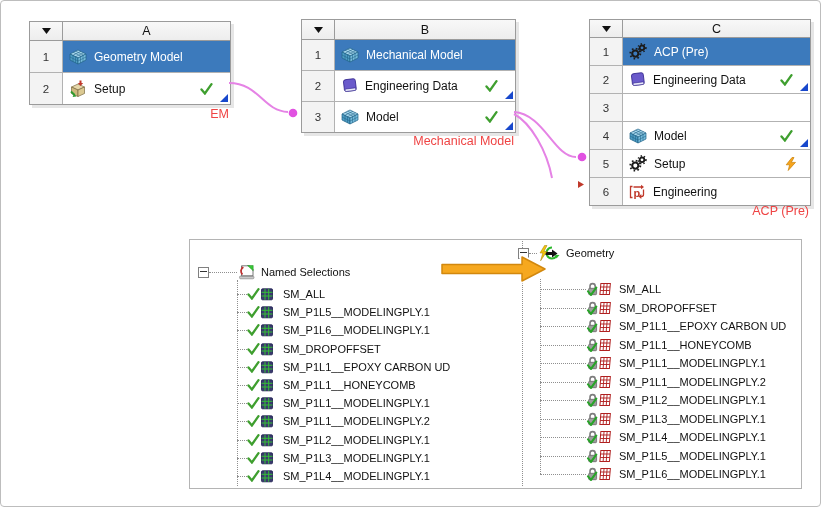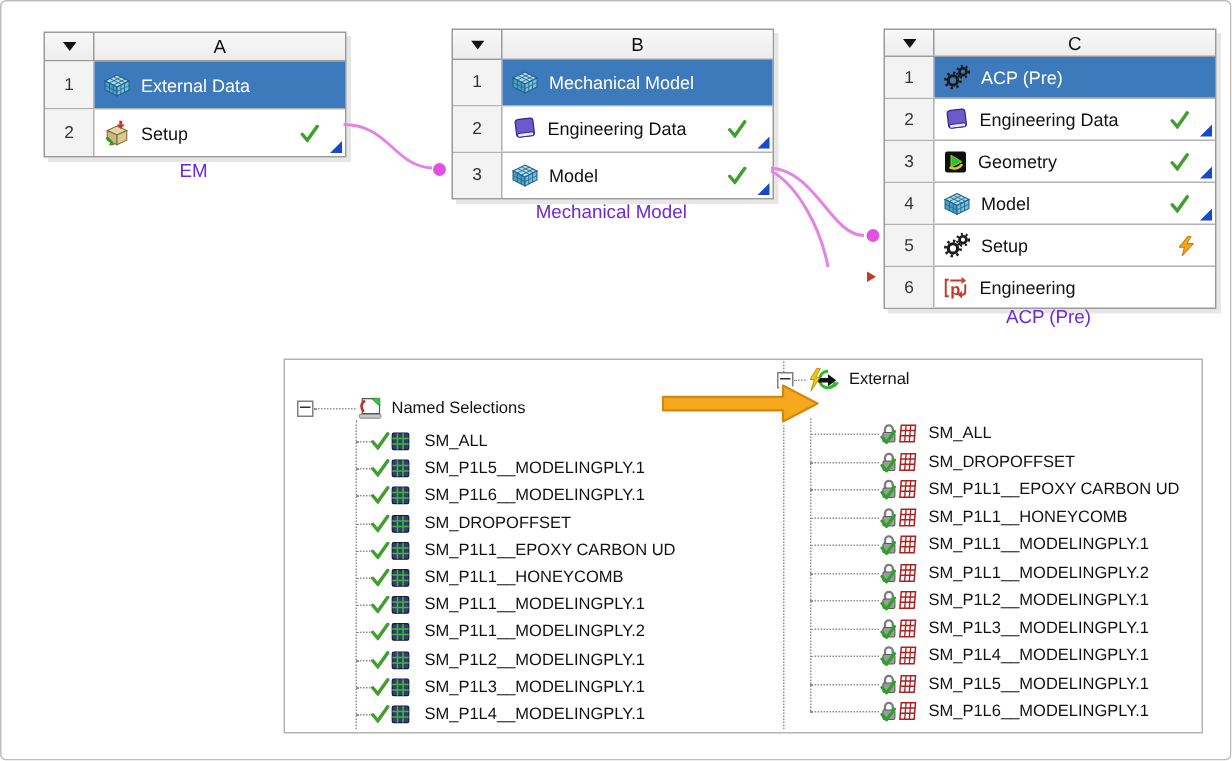--- a/index.html
+++ b/index.html
@@ -15,21 +15,21 @@
   .cell-num{width:32px;flex:none;background:#f3f3f3;border-right:1px solid #b2b2b2;
             display:flex;align-items:center;justify-content:center;font-size:11.5px;color:#333;}
   .cell-content{flex:1;display:flex;align-items:center;gap:7px;padding:0 4px 0 6px;
                 position:relative;font-size:12px;color:#111;min-width:0;}
   .cell-content.selected{background:#3c7abc;color:#fff;}
   .row-label{white-space:nowrap;overflow:hidden;}
   .status-wrap{margin-left:auto;display:flex;align-items:center;margin-right:13px;}
   .status-wrap.only-bolt{margin-right:9px;}
   .corner{position:absolute;right:2px;bottom:2px;width:0;height:0;
           border-bottom:8px solid #1848cc;border-left:8px solid transparent;}
-  .sys-caption{position:absolute;text-align:center;font-size:12.5px;color:#6d28d9;}
+  .sys-caption{position:absolute;text-align:right;font-size:12.5px;color:#ef4444;}
   .tico{flex:none;display:flex;align-items:center;}
   
   .panel{position:absolute;left:188px;top:238px;width:613px;height:250px;background:#fff;
          border:1px solid #b4b4b4;box-sizing:border-box;}
   .vline{position:absolute;width:0;border-left:1px dotted #8f8f8f;}
   .trow{position:absolute;height:18px;display:flex;align-items:center;font-size:11px;color:#111;white-space:nowrap;}
   .stub{height:0;border-top:1px dotted #8f8f8f;flex:none;}
   .expander{width:9px;height:9px;flex:none;border:1px solid #808080;background:#fff;position:relative;box-sizing:content-box;}
   .expander::after{content:"";position:absolute;left:1px;right:1px;top:3px;border-top:1px solid #333;}
   .overlay{position:absolute;left:0;top:0;z-index:40;pointer-events:none;}
@@ -54,21 +54,21 @@
           <div class="cell-num">1</div>
           <div class="cell-content selected">
             <span class="tico">
               <svg width="18" height="16" viewBox="0 0 18 16">
                 <polygon points="9,1 17,5 9,9 1,5" fill="#a8d8ee" stroke="#1f6286" stroke-width=".7"></polygon>
                 <polygon points="1,5 9,9 9,15 1,11" fill="#4e9dc4" stroke="#1f6286" stroke-width=".7"></polygon>
                 <polygon points="17,5 9,9 9,15 17,11" fill="#77bddd" stroke="#1f6286" stroke-width=".7"></polygon>
                 <path d="M4.3,3.4 12.3,7.4 M6.6,2.2 14.6,6.2 M3.7,6.4 12,2.3 M6.4,7.8 14.6,3.7 M1,8 9,12 M17,8 9,12 M4,6.5 4,12.5 M6.5,7.8 6.5,13.8 M11.5,7.8 11.5,13.8 M14,6.5 14,12.5" stroke="#1f6286" stroke-width=".55" fill="none"></path>
               </svg>
             </span>
-            <span class="row-label">External Data</span>
+            <span class="row-label">Geometry Model</span>
           </div>
         </div>
         <div class="sys-row" style="height: 31px;">
           <div class="cell-num">2</div>
           <div class="cell-content">
             <span class="tico">
               <svg width="18" height="18" viewBox="0 0 18 18">
                 <polygon points="9,4 15.5,7 9,10 2.5,7" fill="#e6d7aa" stroke="#7a6a40" stroke-width=".7"></polygon>
                 <polygon points="2.5,7 9,10 9,16.5 2.5,13.5" fill="#cdb97e" stroke="#7a6a40" stroke-width=".7"></polygon>
                 <polygon points="15.5,7 9,10 9,16.5 15.5,13.5" fill="#dbc992" stroke="#7a6a40" stroke-width=".7"></polygon>
@@ -204,38 +204,20 @@
                 <svg width="13" height="12" viewBox="0 0 13 12">
                   <path d="M1.5,6.5 l3.4,4 6.6,-9.3" stroke="#3f9f2f" stroke-width="2.3" fill="none" stroke-linecap="round"></path>
                 </svg>
               </span>
             </span>
             <div class="corner"></div>
           </div>
         </div>
         <div class="sys-row" style="height: 27px;">
           <div class="cell-num">3</div>
-          <div class="cell-content">
-            <span class="tico">
-              <svg width="16" height="16" viewBox="0 0 16 16">
-                <rect x="1" y="1" width="14" height="14" rx="1.5" fill="#101010"></rect>
-                <path d="M4,11.5 a6.5 6.5 0 0 0 8.5,-2" stroke="#f2c414" stroke-width="1.6" fill="none"></path>
-                <polygon points="5,3.5 12.2,7.8 5,11.5" fill="#2ac32a" stroke="#9adf3c" stroke-width=".6"></polygon>
-              </svg>
-            </span>
-            <span class="row-label">Geometry</span>
-            <span class="status-wrap">
-              <span class="tico">
-                <svg width="13" height="12" viewBox="0 0 13 12">
-                  <path d="M1.5,6.5 l3.4,4 6.6,-9.3" stroke="#3f9f2f" stroke-width="2.3" fill="none" stroke-linecap="round"></path>
-                </svg>
-              </span>
-            </span>
-            <div class="corner"></div>
-          </div>
         </div>
         <div class="sys-row" style="height: 27px;">
           <div class="cell-num">4</div>
           <div class="cell-content">
             <span class="tico">
               <svg width="18" height="16" viewBox="0 0 18 16">
                 <polygon points="9,1 17,5 9,9 1,5" fill="#a8d8ee" stroke="#1f6286" stroke-width=".7"></polygon>
                 <polygon points="1,5 9,9 9,15 1,11" fill="#4e9dc4" stroke="#1f6286" stroke-width=".7"></polygon>
                 <polygon points="17,5 9,9 9,15 17,11" fill="#77bddd" stroke="#1f6286" stroke-width=".7"></polygon>
                 <path d="M4.3,3.4 12.3,7.4 M6.6,2.2 14.6,6.2 M3.7,6.4 12,2.3 M6.4,7.8 14.6,3.7 M1,8 9,12 M17,8 9,12 M4,6.5 4,12.5 M6.5,7.8 6.5,13.8 M11.5,7.8 11.5,13.8 M14,6.5 14,12.5" stroke="#1f6286" stroke-width=".55" fill="none"></path>
@@ -481,21 +463,21 @@
         <span class="expander"></span>
         <span class="stub" style="width: 8px;"></span>
         <span class="tico">
           <svg width="23" height="17" viewBox="0 0 23 17">
             <path d="M15,2.5 a5.5,5.5 0 1 0 4.5,8.6" stroke="#2db82d" stroke-width="2" fill="none"></path>
             <polygon points="19.5,13.5 22.5,10 18,9.7" fill="#2db82d"></polygon>
             <polygon points="8.5,7 15,7 15,4.5 20.5,8.5 15,12.5 15,10 8.5,10" fill="#111"></polygon>
             <polygon points="7.5,0.5 3,8 5.8,8 3.6,15.8 9.8,6.5 6.9,6.5 10,0.5" fill="#f2c40e" stroke="#a07d00" stroke-width=".5"></polygon>
           </svg>
         </span>
-        <span style="margin-left: 6px;">External</span>
+        <span style="margin-left: 6px;">Geometry</span>
       </div>
       <div class="trow" style="left: 350px; top: 40px;">
         <span class="stub" style="width: 46px;"></span>
         <span class="tico">
           <svg width="13" height="14" viewBox="0 0 13 14">
             <path d="M4,6.5 v-2.3 a2.6,2.6 0 0 1 5.2,0 v2.3" stroke="#7d7d7d" stroke-width="1.6" fill="none"></path>
             <rect x="2.6" y="6.3" width="8" height="6.4" rx="1" fill="#9c9c9c" stroke="#5a5a5a" stroke-width=".7"></rect>
             <path d="M2,9.3 l3,3.6 5.3,-7.2" stroke="#28a428" stroke-width="2.1" fill="none" stroke-linecap="round"></path>
           </svg>
         </span>

